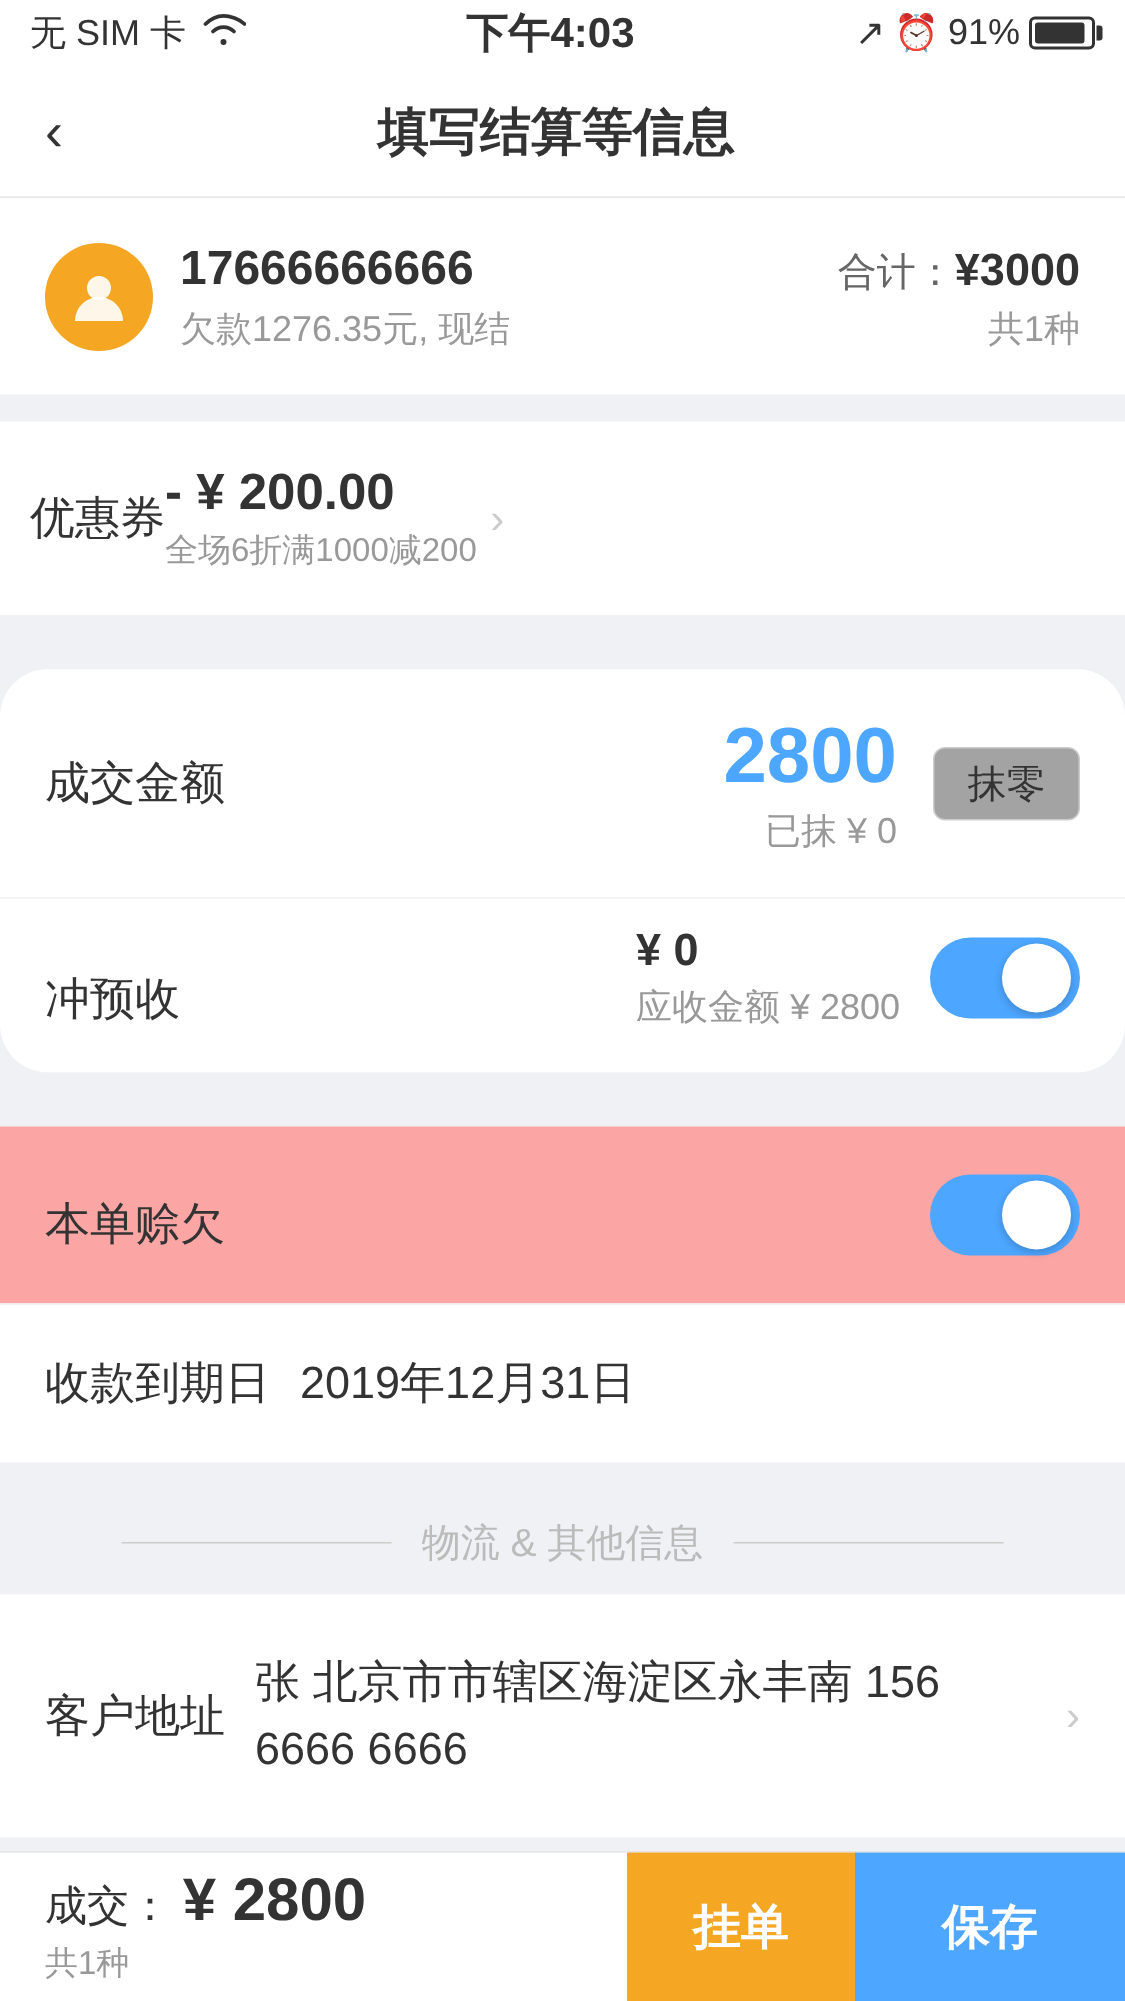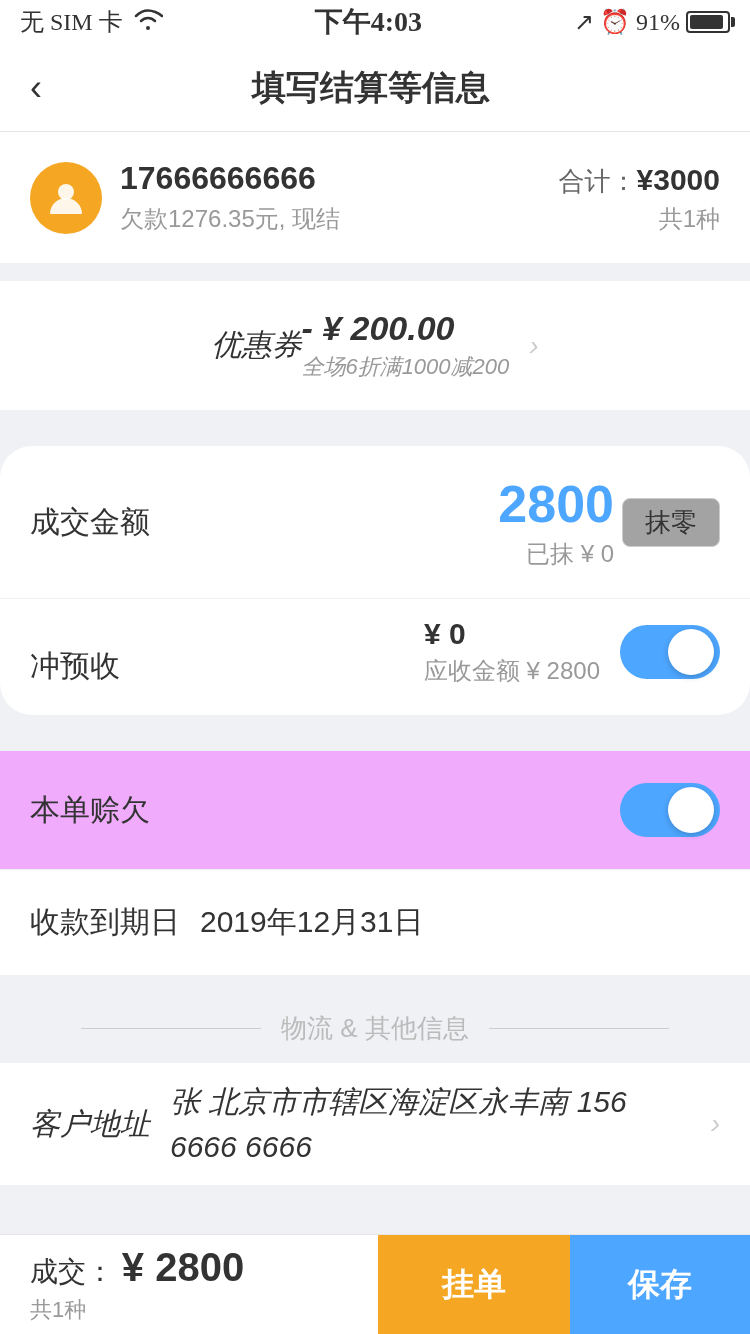--- a/index.html
+++ b/index.html
@@ -17,21 +17,20 @@
     
     .status-bar {
       height: 44px;
       background: #fff;
       display: flex;
       align-items: center;
       justify-content: space-between;
       padding: 0 20px;
       font-size: 24px;
       font-weight: 500;
-      font-family: Liberation Serif, serif;
     }
     .status-left { display: flex; align-items: center; gap: 10px; }
     .status-center { font-size: 28px; font-weight: 600; }
     .status-right { display: flex; align-items: center; gap: 6px; font-size: 24px; }
     .battery-icon {
       width: 44px; height: 22px; border: 2px solid #333; border-radius: 4px; position: relative; display: inline-flex; align-items: center; padding: 2px;
     }
     .battery-icon::after { content: ''; position: absolute; right: -7px; top: 50%; transform: translateY(-50%); width: 4px; height: 10px; background: #333; border-radius: 0 2px 2px 0; }
     .battery-fill { height: 100%; background: #333; border-radius: 2px; width: 91%; }
 
@@ -80,45 +79,44 @@
     .customer-right { text-align: right; }
     .total-label { font-size: 26px; color: #666; }
     .total-count { font-size: 24px; color: #999; margin-top: 4px; }
 
     
     .coupon-row {
       background: #fff;
       padding: 28px 20px;
       display: flex;
       align-items: center;
-      justify-content: center;
+      justify-content: flex-start;
       margin-bottom: 18px;
-      font-style: italic;
     }
     .coupon-label { font-size: 30px; color: #333; }
-    .coupon-right { display: flex; align-items: center; gap: 20px; }
+    .coupon-right { display: flex; align-items: center; gap: 9px; }
     .coupon-discount { font-size: 34px; font-weight: 600; color: #333; }
     .coupon-desc { font-size: 22px; color: #999; margin-top: 4px; text-align: right; }
     .chevron { font-size: 28px; color: #ccc; }
 
     
     .section-divider { height: 18px; background: #f0f1f5; }
 
     
     .white-section { background: #fff; margin-bottom: 0; border-radius: 32px; }
 
     
     .amount-row {
       padding: 28px 30px;
       display: flex;
       align-items: center;
       justify-content: space-between;
     }
     .row-label { font-size: 30px; color: #333; }
-    .amount-right { display: flex; align-items: center; gap: 8px; }
+    .amount-right { display: flex; align-items: center; gap: 24px; }
     .amount-value { font-size: 52px; font-weight: 700; color: #4da6ff; }
     .round-btn {
       border: 1px solid #ccc;
       border-radius: 8px;
       padding: 6px 22px;
       font-size: 26px;
       color: #333;
       background: #a3a3a3;
       cursor: pointer;
     }
@@ -149,24 +147,24 @@
       width: 46px; height: 46px;
       border-radius: 50%;
       background: #fff;
       top: 4px; right: 6px;
       box-shadow: 0 2px 6px rgba(0,0,0,0.2);
       transition: right 0.2s;
     }
 
     
     .debt-row {
-      background: #f0abfc;
+      background: #fca5a5;
       padding: 32px 30px;
       display: flex;
-      align-items: center;
+      align-items: flex-end;
       justify-content: space-between;
       margin-top: 18px;
     }
 
     
     .due-date-row {
       background: #fff;
       padding: 32px 30px;
       display: flex;
       align-items: center;
@@ -190,25 +188,24 @@
     .logistics-line::before,
     .logistics-line::after {
       content: '';
       display: inline-block;
       width: 180px; height: 1px; background: #ccc;
     }
 
     
     .address-row {
       background: #fff;
-      padding: 16px 30px;
-      display: flex;
-      align-items: center;
-      justify-content: space-between;
-      font-style: italic;
+      padding: 36px 30px;
+      display: flex;
+      align-items: center;
+      justify-content: space-between;
     }
     .address-label { font-size: 30px; color: #333; width: 120px; flex-shrink: 0; }
     .address-content { font-size: 30px; color: #333; flex: 1; padding: 0 20px; line-height: 1.5; }
 
     
     .bottom-space { height: 200px; background: #f0f1f5; }
 
     
     .bottom-bar {
       position: fixed;
@@ -222,21 +219,21 @@
       border-top: 1px solid #e5e5e5;
     }
     .bottom-summary {
       flex: 1;
       display: flex;
       flex-direction: column;
       justify-content: center;
       padding: 0 30px;
     }
     .bottom-btn-hold {
-      width: 192px;
+      width: 152px;
       background: #f5a623;
       display: flex; align-items: center; justify-content: center;
       font-size: 32px; font-weight: 600; color: #fff;
       cursor: pointer;
     }
     .bottom-btn-save {
       width: 180px;
       background: #4da6ff;
       display: flex; align-items: center; justify-content: center;
       font-size: 32px; font-weight: 600; color: #fff;

